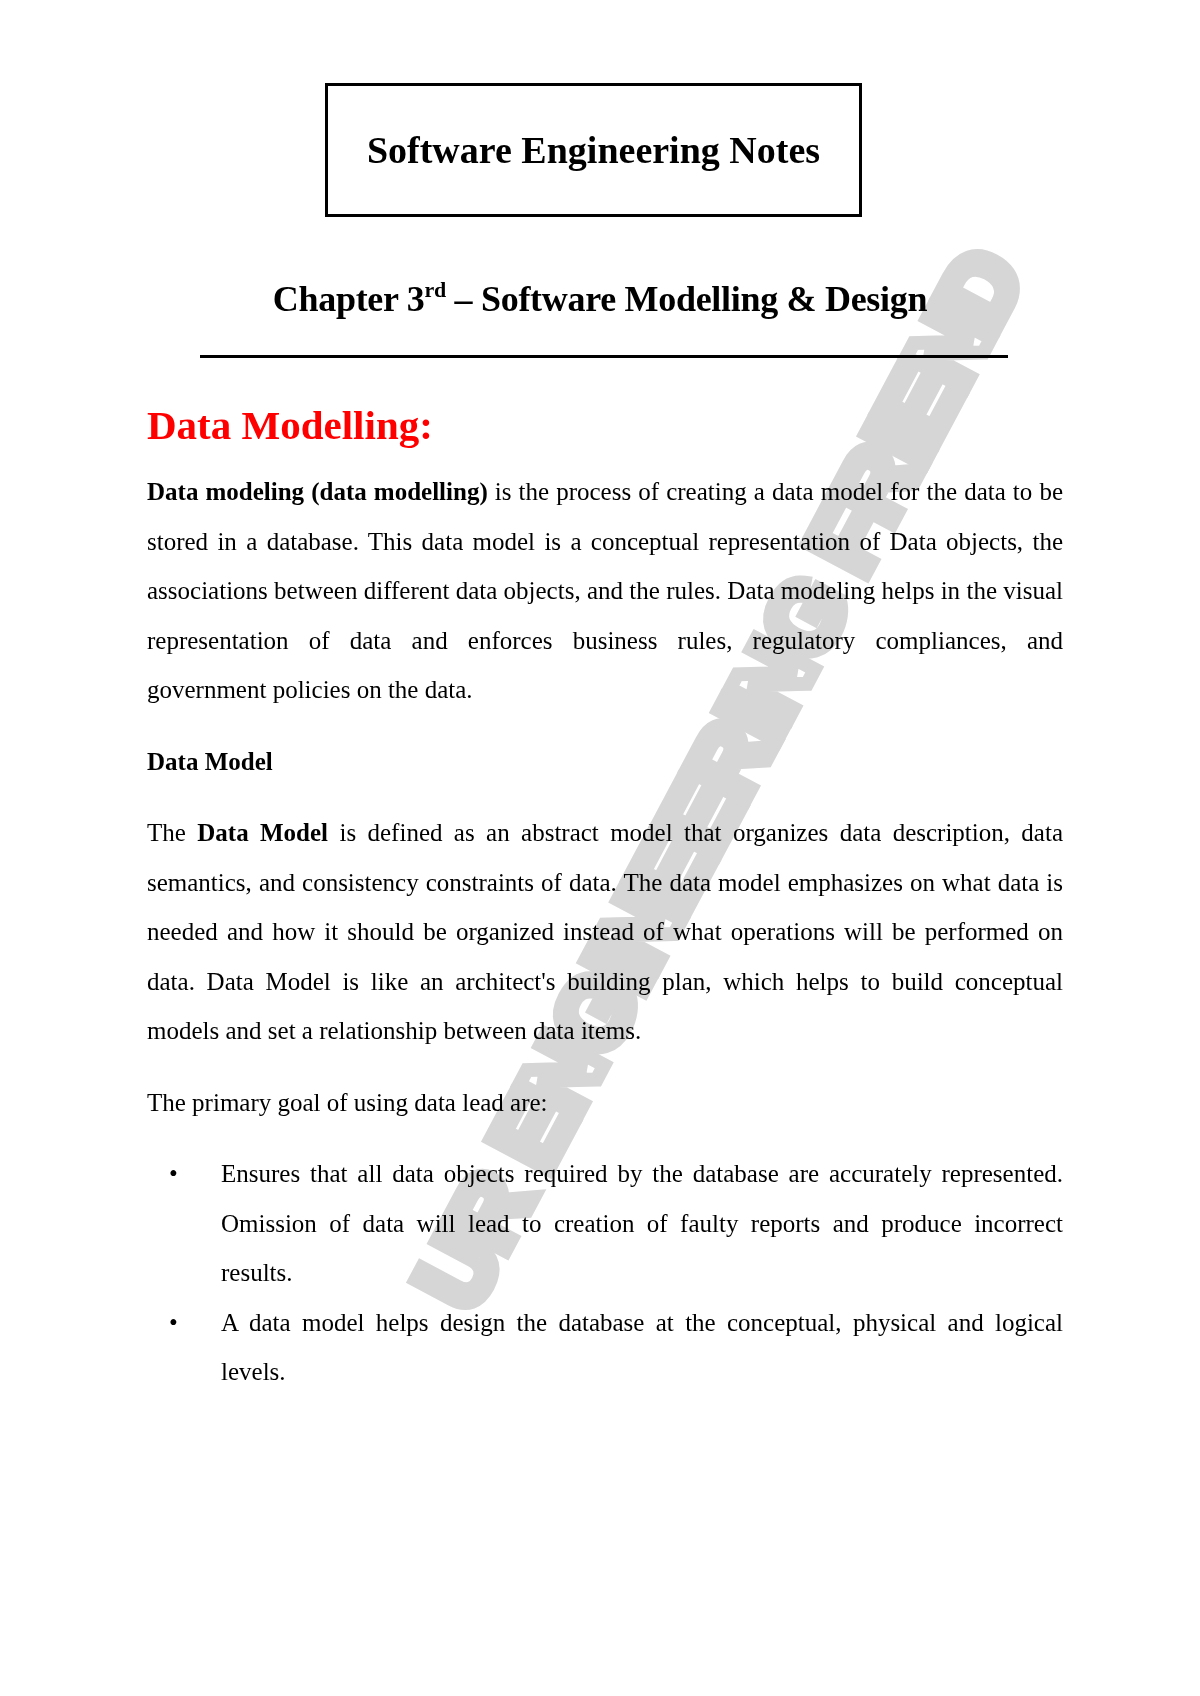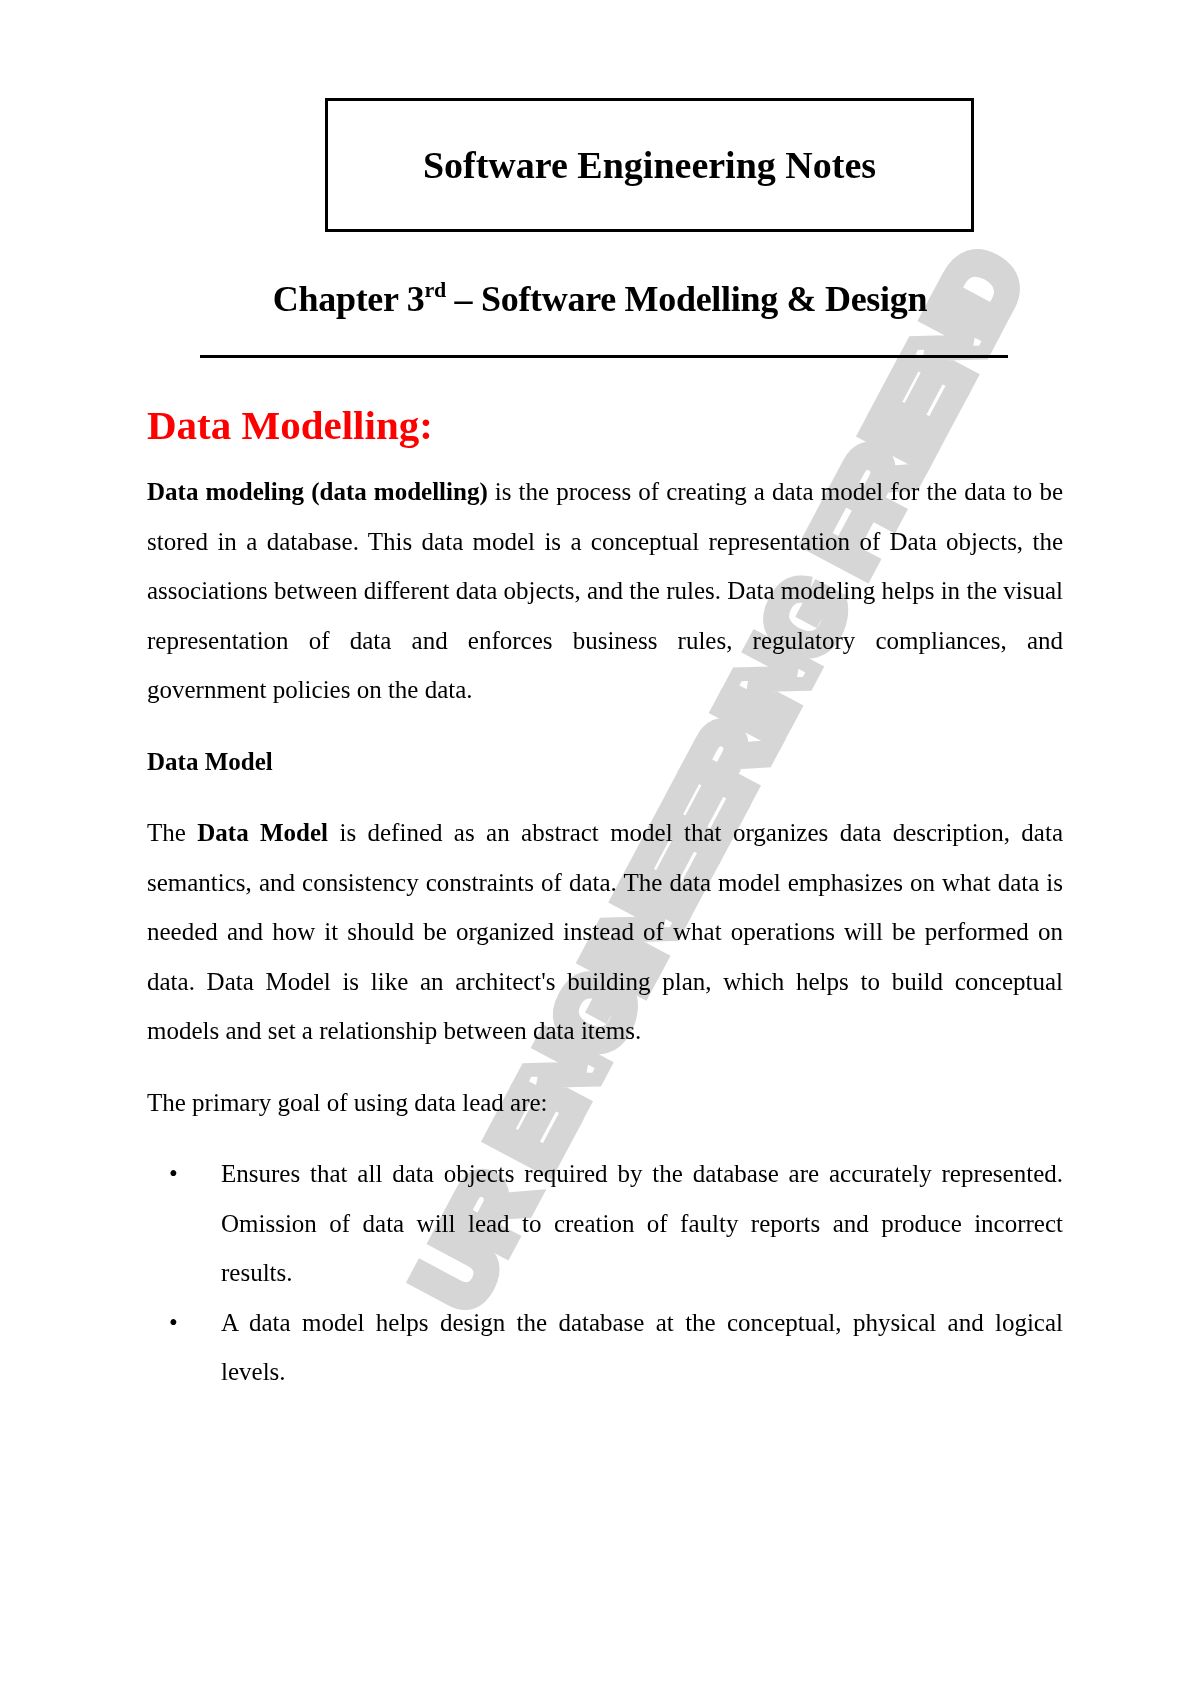--- a/index.html
+++ b/index.html
@@ -1,21 +1,21 @@
 <!DOCTYPE html>
 <html><head>
   <meta charset="utf-8">
   <style>
     html, body { margin: 0; padding: 0; background: #ffffff; }
     body {
       width: 1200px; height: 1696px; position: relative; overflow: hidden;
       font-family: "Liberation Serif", "DejaVu Serif", serif; color: #000;
     }
     .title-box {
-      position: absolute; left: 325px; top: 98px; width: 649px; height: 134px;
+      position: absolute; left: 325px; top: 83px; width: 537px; height: 134px;
       border: 3px solid #000; box-sizing: border-box;
       display: flex; align-items: center; justify-content: center;
     }
     .title-box span { font-size: 38px; font-weight: bold; }
     .chapter {
       position: absolute; left: 0; width: 1200px; top: 278px; text-align: center;
       font-size: 36px; font-weight: bold; letter-spacing: -0.3px;
     }
     .chapter sup { font-size: 22px; vertical-align: 14px; line-height: 0; }
     .rule {

